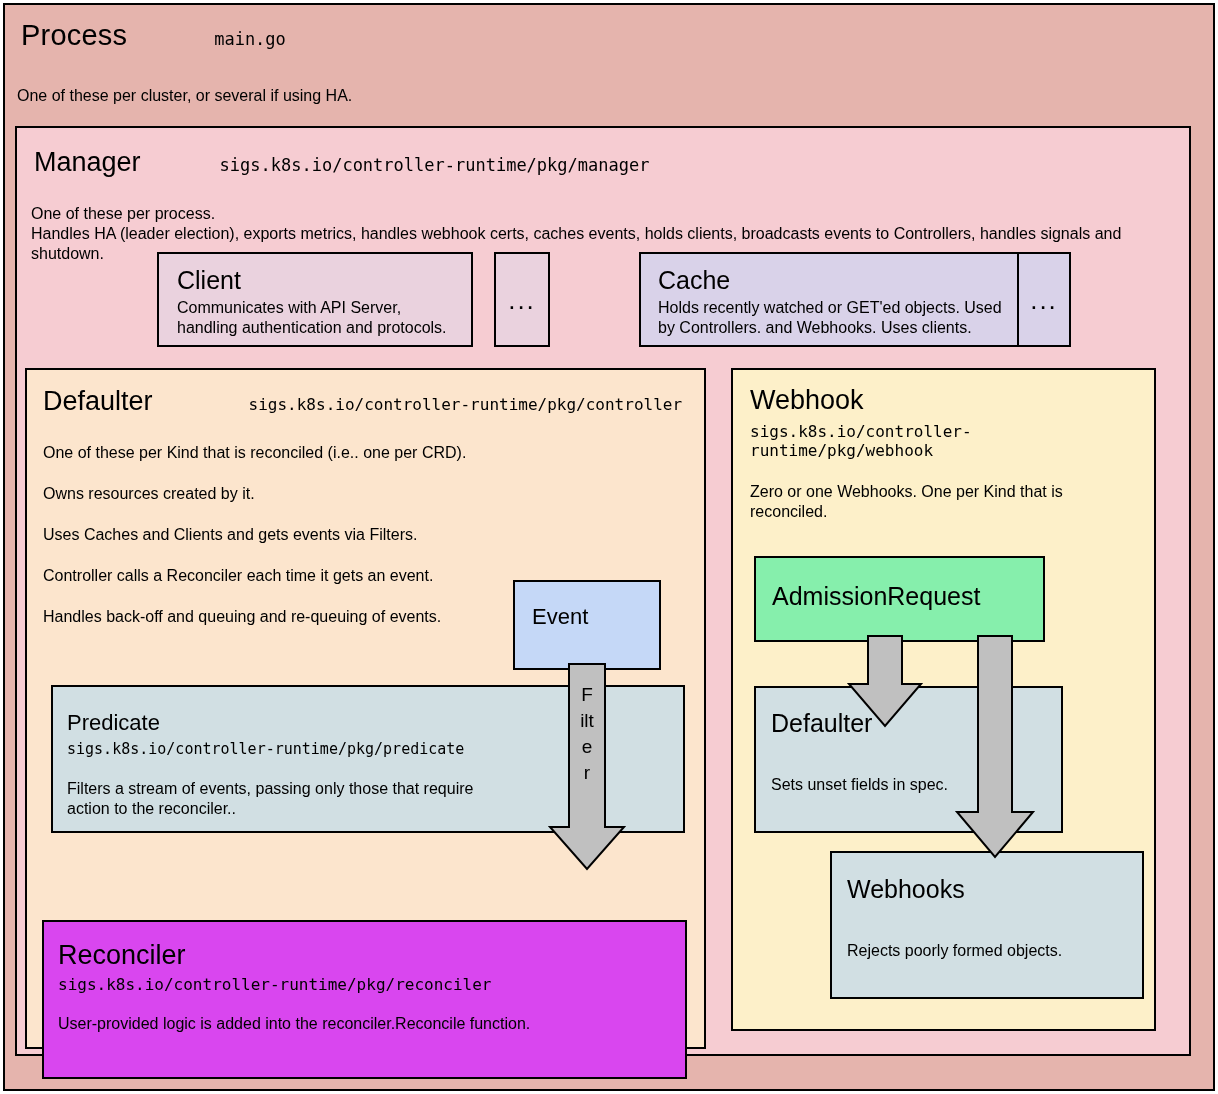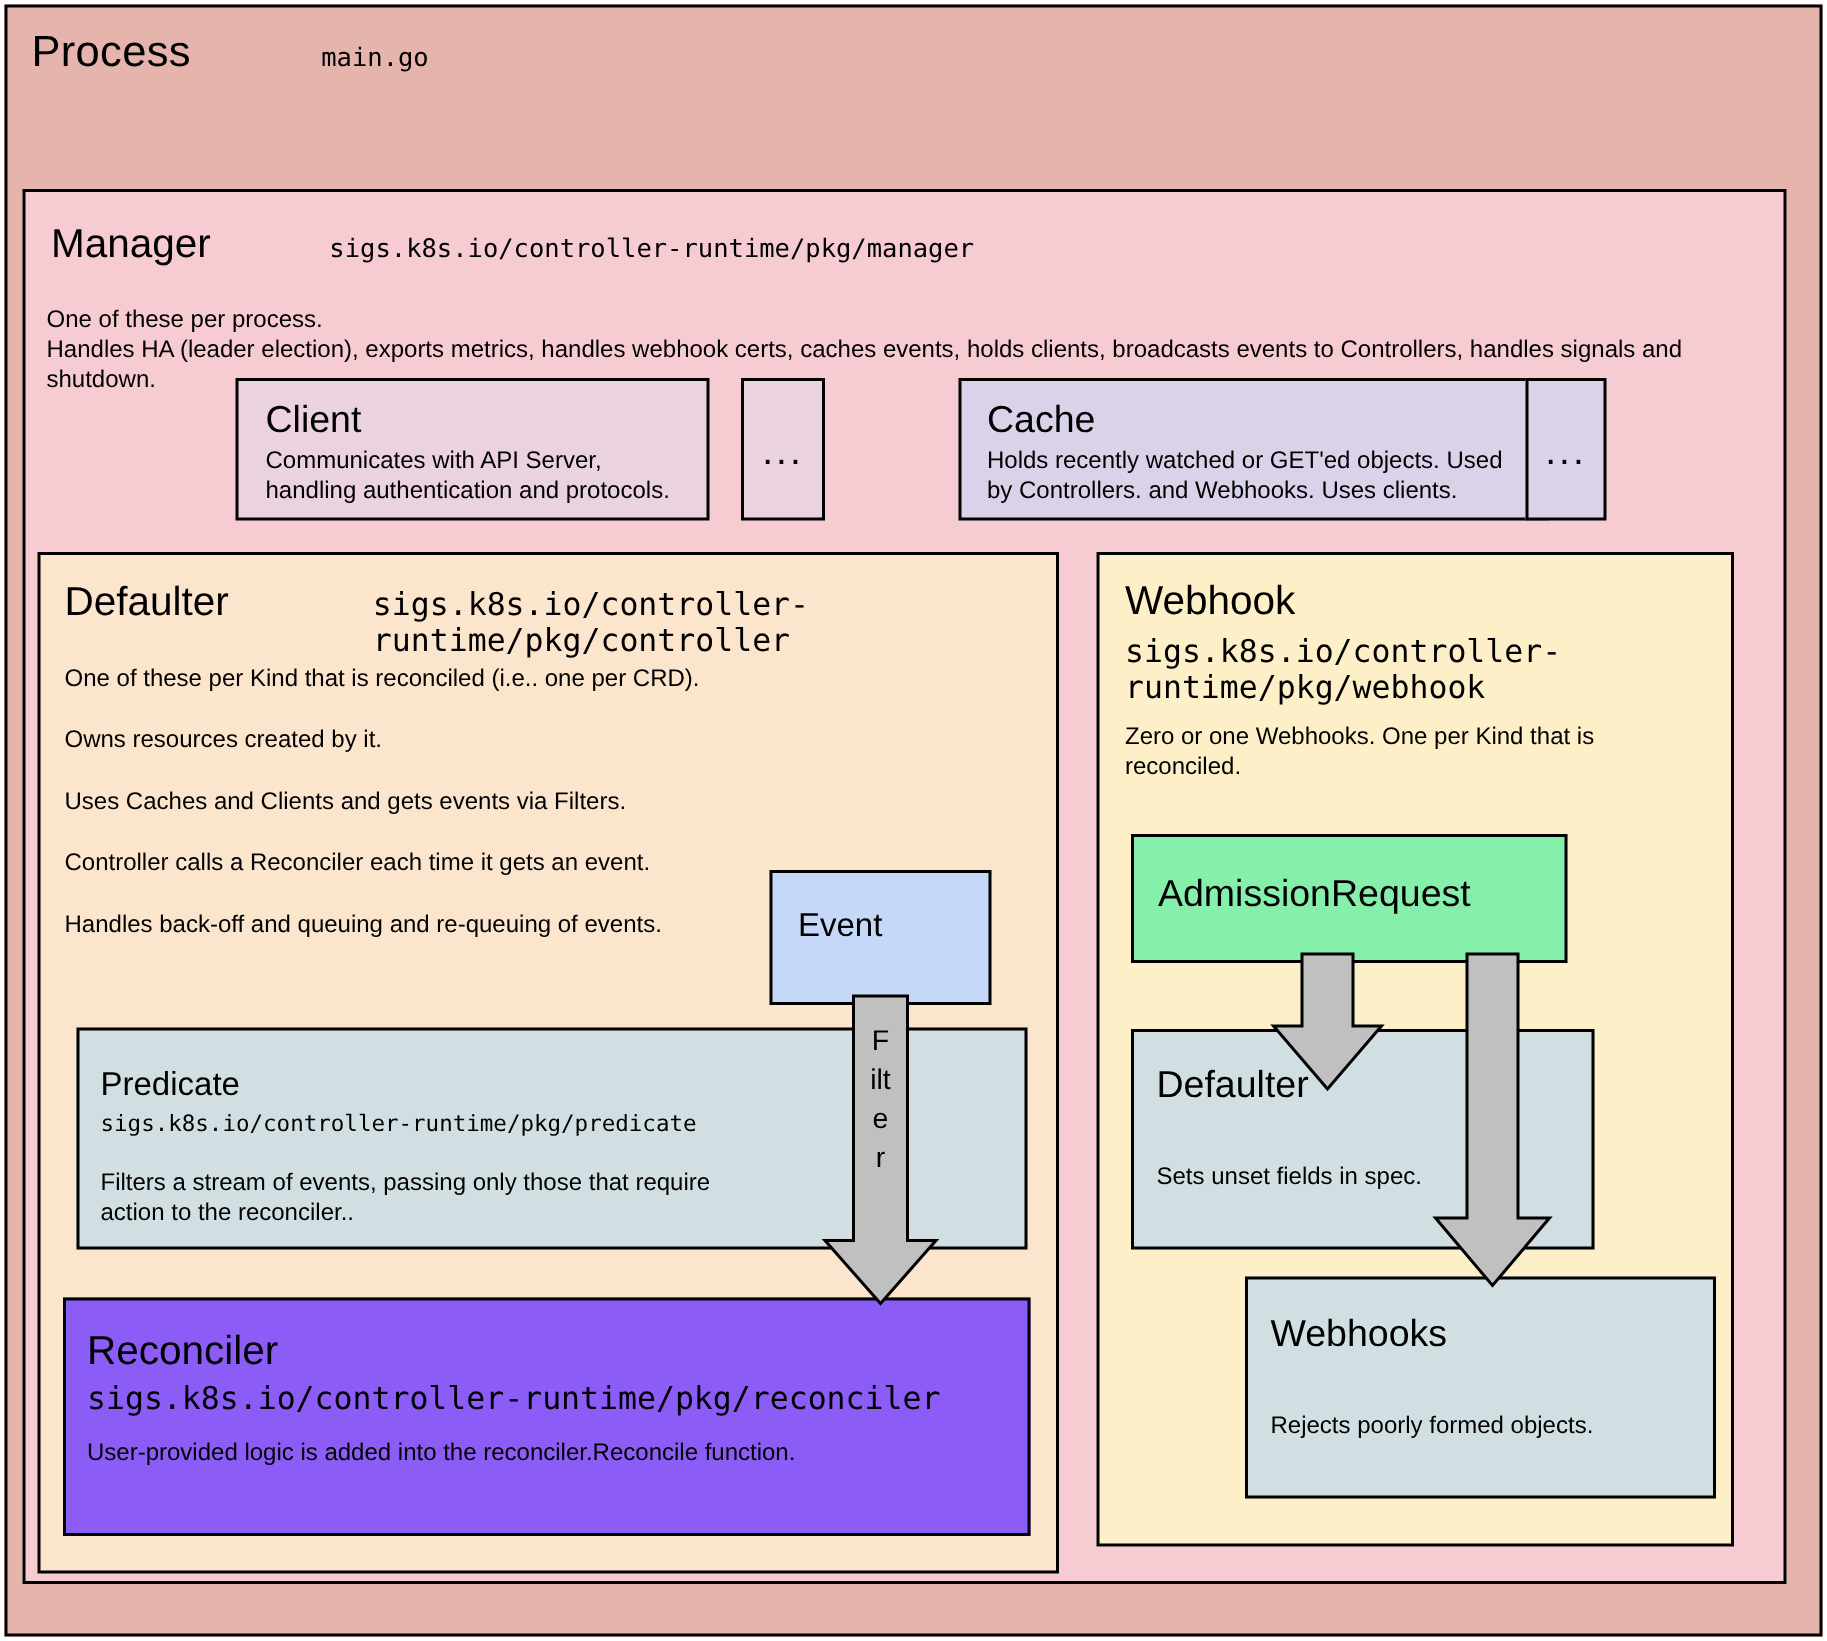--- a/index.html
+++ b/index.html
@@ -45,37 +45,37 @@
   #dots1-box    { left: 494px; top: 252px; width: 56px;  height: 95px; background: #ead2de; }
   #cache-box    { left: 639px; top: 252px; width: 394px; height: 95px; background: #d9d2e9; }
   #dots2-box    { left: 1017px;top: 252px; width: 54px;  height: 95px; background: #d9d2e9; }
 
   
   #controller-box { left: 25px;  top: 368px; width: 681px; height: 681px; background: #fce5cd; }
   #webhook-box    { left: 731px; top: 368px; width: 425px; height: 663px; background: #fdf0c9; }
 
   
   #predicate-box  { left: 51px;  top: 685px; width: 634px; height: 148px; background: #d1dfe3; }
-  #reconciler-box { left: 42px;  top: 865px; width: 645px; height: 159px; background: #8b5cf6; }
+  #reconciler-box { left: 42px;  top: 920px; width: 645px; height: 159px; background: #d946ef; }
   #event-box      { left: 513px; top: 580px; width: 148px; height: 90px;  background: #c5d8f7; }
 
   
   #admission-box  { left: 754px; top: 556px; width: 291px; height: 86px;  background: #86efac; }
   #defaulter-box  { left: 754px; top: 686px; width: 309px; height: 147px; background: #d1dfe3; }
   #validator-box  { left: 830px; top: 851px; width: 314px; height: 148px; background: #d1dfe3; }
 
   
   .title-xl { font-size: 29px; line-height: 1; letter-spacing: 0.2px; }
   .title-lg { font-size: 27px; line-height: 1; }
   .title-md { font-size: 25px; line-height: 1; }
   .title-sm { font-size: 22px; line-height: 1; }
 
   .mono { font-family: "DejaVu Sans Mono", "Liberation Mono", monospace; }
   .pkg-lg { font-size: 17px; }
-  .pkg-md { font-size: 21px; }
+  .pkg-md { font-size: 16px; }
   .pkg-sm { font-size: 15px; }
 
   .body-text { font-size: 16px; line-height: 1.25; }
 
   .abs { position: absolute; }
   .pre { white-space: pre-line; }
 
   
   .hdr-row { position: absolute; display: flex; align-items: baseline; }
 
@@ -109,20 +109,21 @@
 </head>
 <body>
 
 <div id="canvas">
 
   <div class="box" id="process-box">
     <div class="hdr-row" style="left:16px; top:16px;">
       <span class="title-xl">Process</span>
       <span class="mono pkg-lg" style="margin-left:87px;">main.go</span>
     </div>
+    <div class="abs body-text" style="left:12px; top:81px;">One of these per cluster, or several if using HA.</div>
   </div>
 
   <div class="box" id="manager-box">
     <div class="hdr-row" style="left:17px; top:21px;">
       <span class="title-lg">Manager</span>
       <span class="mono pkg-lg" style="margin-left:79px;">sigs.k8s.io/controller-runtime/pkg/manager</span>
     </div>
     <div class="abs body-text" style="left:14px; top:76px; width:1130px;">One of these per process.</div>
     <div class="abs body-text" style="left:14px; top:96px; width:1132px;">Handles HA (leader election), exports metrics, handles webhook certs, caches events, holds clients, broadcasts events to Controllers, handles signals and shutdown.</div>
   </div>

